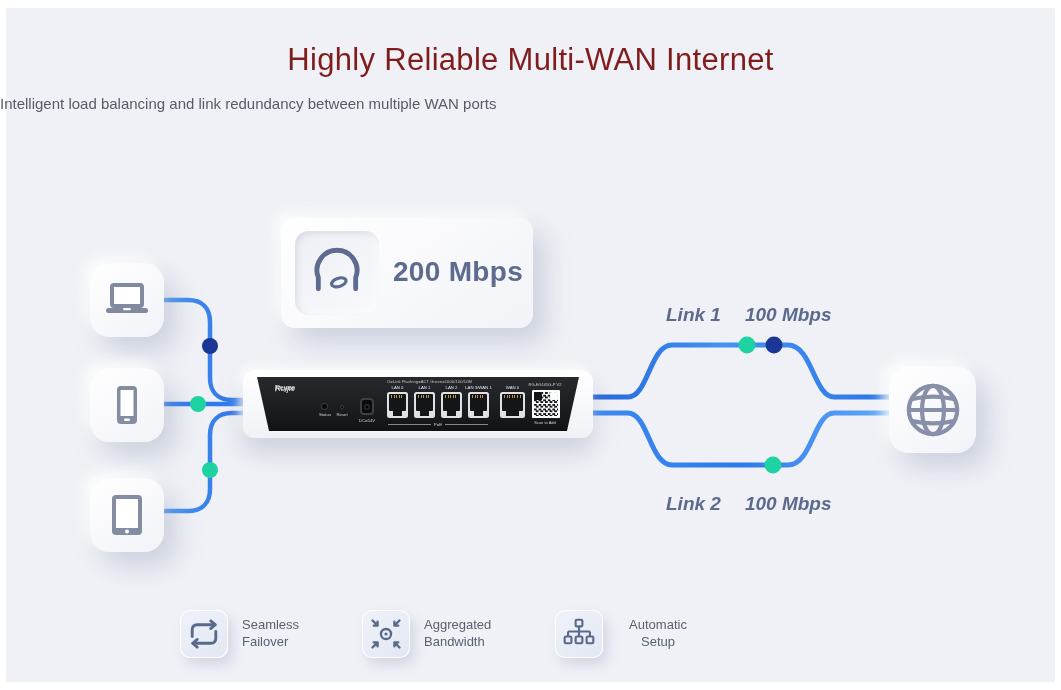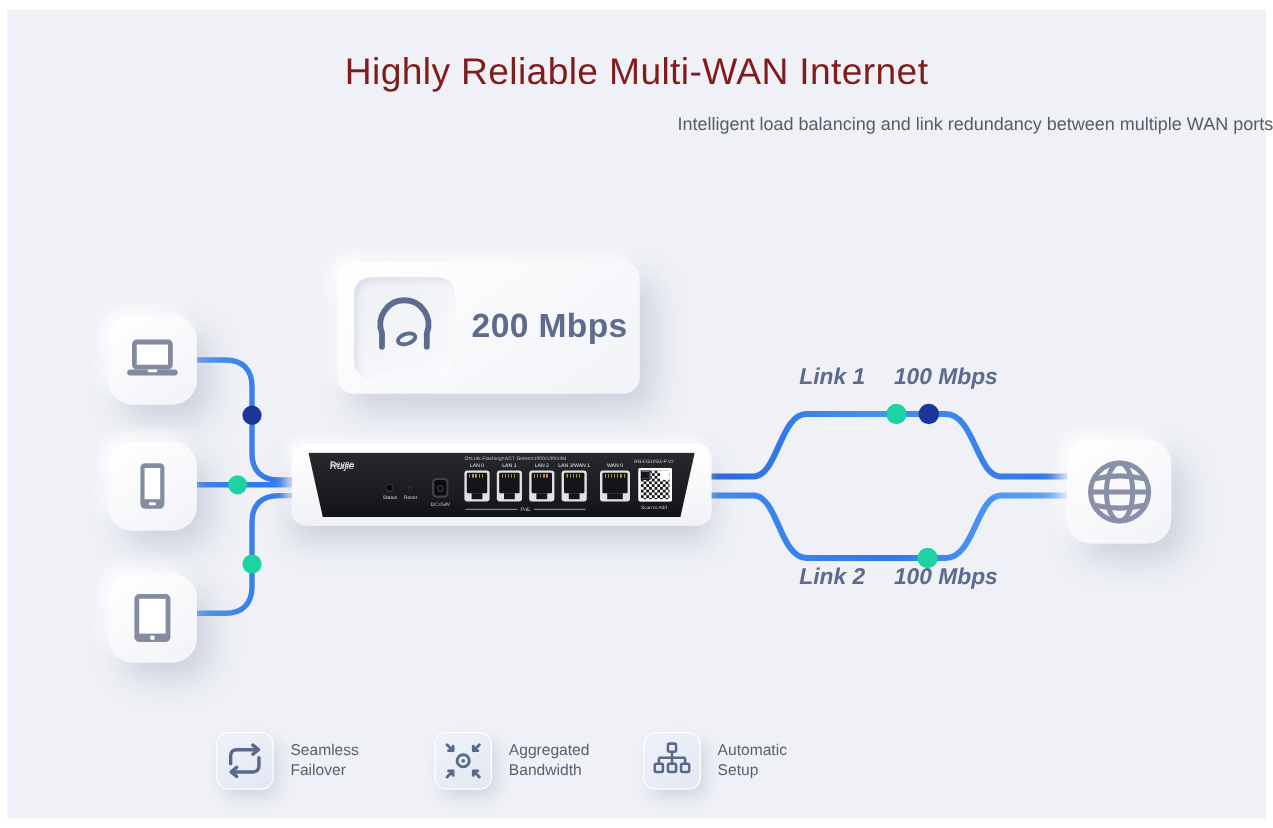--- a/index.html
+++ b/index.html
@@ -3,21 +3,21 @@
 <meta charset="utf-8">
 <style>
   html,body{margin:0;padding:0;background:#ffffff;}
   body{font-family:"Liberation Sans", sans-serif;}
   .stage{position:relative;width:1061px;height:690px;background:#ffffff;overflow:hidden;}
   .panel{position:absolute;left:6px;right:6px;top:8px;bottom:8px;background:#eff1f6;}
 
   
   .title{position:absolute;left:0;top:42px;width:100%;text-align:center;
          font-size:31px;font-weight:400;color:#7f1d1d;letter-spacing:.3px;}
-  .subtitle{position:absolute;left:0;top:95px;width:100%;text-align:right;
+  .subtitle{position:absolute;left:0;top:95px;width:100%;text-align:left;
          font-size:15px;font-weight:400;color:#575c66;}
 
   
   .wires{position:absolute;left:0;top:0;}
 
   
   .card{position:absolute;background:linear-gradient(145deg,#ffffff 0%,#f2f3f8 100%);
         border-radius:20px;
         box-shadow:12px 14px 26px rgba(148,158,182,.38), -6px -6px 14px rgba(255,255,255,.95);}
   .card .icn{position:absolute;left:50%;top:50%;transform:translate(-50%,-50%);}
@@ -29,21 +29,21 @@
   .speed-card{left:281px;top:218px;width:252px;height:110px;border-radius:14px;}
   .speed-tile{position:absolute;left:14px;top:13px;width:84px;height:84px;border-radius:14px;
         background:linear-gradient(145deg,#edeff5,#f9fafc);
         box-shadow:inset 2px 2px 6px rgba(172,180,200,.38), inset -2px -2px 6px #ffffff;}
   .speed-tile svg{position:absolute;left:50%;top:50%;transform:translate(-50%,-50%);}
   .speed-value{position:absolute;left:112px;top:38px;font-size:28px;font-weight:700;color:#5d6b8e;letter-spacing:.3px;}
 
   
   .linklabel{position:absolute;display:flex;gap:24px;font-size:19px;font-weight:700;color:#5c6a8d;font-style:italic;}
   .link1{left:666px;top:304px;}
-  .link2{left:666px;top:471px;}
+  .link2{left:666px;top:493px;}
 
   
   .router{position:absolute;left:243px;top:370px;width:350px;height:68px;border-radius:12px;
         background:linear-gradient(180deg,#ffffff,#f1f2f6);
         box-shadow:0 14px 24px rgba(138,148,173,.35), -4px -4px 10px rgba(255,255,255,.9);}
   .face{position:absolute;left:8px;top:7px;width:334px;height:54px;border-radius:6px;
         background:linear-gradient(180deg,#27292e 0%,#17181b 80%,#111214 100%);
         clip-path:polygon(1.8% 0%, 98.2% 0%, 94.6% 100%, 5.4% 100%);}
   .face *{position:absolute;}
   .rlogo{left:24px;top:7px;display:flex;align-items:baseline;gap:3px;white-space:nowrap;}
@@ -81,21 +81,21 @@
   
   .feature{position:absolute;top:610px;display:flex;gap:14px;align-items:center;}
   .ftile{width:46px;height:46px;border-radius:10px;flex:0 0 auto;
         background:linear-gradient(145deg,#eff2f9,#e2e7f2);
         border:1px solid rgba(255,255,255,.95);
         box-shadow:5px 7px 12px rgba(150,160,185,.30);
         display:flex;align-items:center;justify-content:center;}
   .flabel{font-size:13px;color:#59616f;line-height:1.3;}
   .f1{left:180px;} .f1 .flabel{width:80px;}
   .f2{left:362px;} .f2 .flabel{width:92px;}
-  .f3{left:536px;} .f3 .flabel{width:82px;}
+  .f3{left:555px;text-align:center;} .f3 .flabel{width:82px;}
   .f4{left:744px;} .f4 .flabel{width:104px;}
 </style>
 </head>
 <body>
 
 <div class="stage">
   <div class="panel"></div>
 
   <div class="title">Highly Reliable Multi-WAN Internet</div>
   <div class="subtitle">Intelligent load balancing and link redundancy between multiple WAN ports</div>

